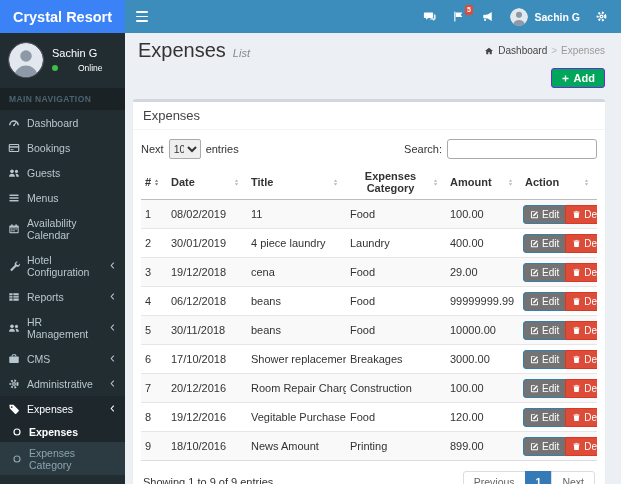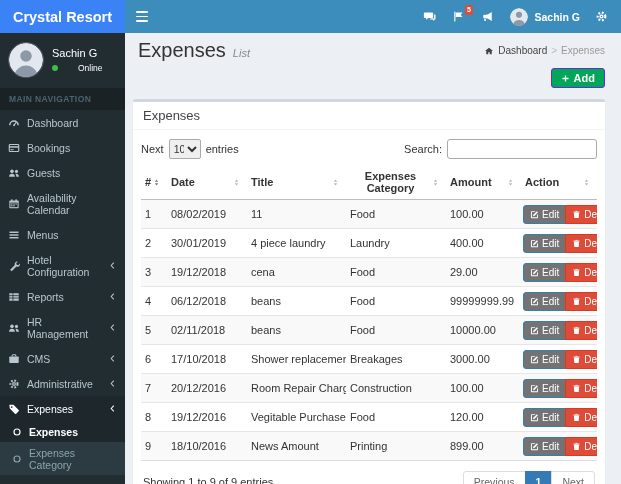--- a/index.html
+++ b/index.html
@@ -222,44 +222,44 @@
                 <path d="M9.9 9.3c2.1-.6 4.7.8 4.7 3.7h-3.5c0-1.5-.5-2.9-1.2-3.7z" fill="currentColor"></path>
               </svg>
             </span>
             <span>Guests</span>
           </a>
         </li>
         <li>
           <a>
             <span class="icon">
               <svg viewBox="0 0 16 16" xmlns="http://www.w3.org/2000/svg">
+                <rect x="2" y="3.4" width="12" height="1.9" fill="currentColor"></rect>
+                <rect x="2" y="7.05" width="12" height="1.9" fill="currentColor"></rect>
+                <rect x="2" y="10.7" width="12" height="1.9" fill="currentColor"></rect>
+              </svg>
+            </span>
+            <span>Menus</span>
+          </a>
+        </li>
+        <li>
+          <a>
+            <span class="icon">
+              <svg viewBox="0 0 16 16" xmlns="http://www.w3.org/2000/svg">
                 <rect x="1.8" y="3.2" width="12.4" height="10.4" rx="1" fill="currentColor"></rect>
                 <rect x="4.3" y="1.6" width="1.8" height="3" rx=".5" fill="currentColor"></rect>
                 <rect x="9.9" y="1.6" width="1.8" height="3" rx=".5" fill="currentColor"></rect>
                 <rect x="3.2" y="6.2" width="9.6" height="6" fill="#222d32"></rect>
                 <rect x="4.2" y="7.2" width="2" height="1.5" fill="currentColor"></rect>
                 <rect x="7" y="7.2" width="2" height="1.5" fill="currentColor"></rect>
                 <rect x="9.8" y="7.2" width="2" height="1.5" fill="currentColor"></rect>
                 <rect x="4.2" y="9.6" width="2" height="1.5" fill="currentColor"></rect>
                 <rect x="7" y="9.6" width="2" height="1.5" fill="currentColor"></rect>
               </svg>
             </span>
             <span>Availability Calendar</span>
-          </a>
-        </li>
-        <li>
-          <a>
-            <span class="icon">
-              <svg viewBox="0 0 16 16" xmlns="http://www.w3.org/2000/svg">
-                <rect x="2" y="3.4" width="12" height="1.9" fill="currentColor"></rect>
-                <rect x="2" y="7.05" width="12" height="1.9" fill="currentColor"></rect>
-                <rect x="2" y="10.7" width="12" height="1.9" fill="currentColor"></rect>
-              </svg>
-            </span>
-            <span>Menus</span>
           </a>
         </li>
         <li>
           <a>
             <span class="icon">
               <svg viewBox="0 0 16 16" xmlns="http://www.w3.org/2000/svg">
                 <path d="M13.2 2.1a3.5 3.5 0 0 0-4 4.7l-6.3 6.3 2 2 6.3-6.3a3.5 3.5 0 0 0 4.7-4l-2.3 2.3-2-.7-.7-2z" fill="currentColor"></path>
               </svg>
             </span>
             <span>Hotel Configuration</span>
@@ -613,21 +613,21 @@
                           <rect x="2.5" y="2.9" width="11" height="1.3" fill="currentColor"></rect>
                           <rect x="6" y="1.6" width="4" height="1.3" fill="currentColor"></rect>
                         </svg>
                       </span>
                       <span>Delete</span>
                     </button>
                   </span></td>
               </tr>
               <tr>
                 <td>5</td>
-                <td>02/11/2018</td>
+                <td>30/11/2018</td>
                 <td>beans</td>
                 <td>Food</td>
                 <td>10000.00</td>
                 <td class="action"><span class="btn-group">
                     <button class="btn btn-edit">
                       <span class="icon">
                         <svg viewBox="0 0 16 16" xmlns="http://www.w3.org/2000/svg">
                           <path d="M12.5 8.6v4.1H3.4V3.6h4.7l1.6-1.5H2.6a.9.9 0 0 0-.9.9v10.6c0 .5.4.9.9.9h10.6c.5 0 .9-.4.9-.9V7.1z" fill="currentColor"></path>
                           <path d="M5.9 8.6 12.2 2.3l1.9 1.9-6.3 6.3-2.3.4z" fill="currentColor"></path>
                         </svg>

